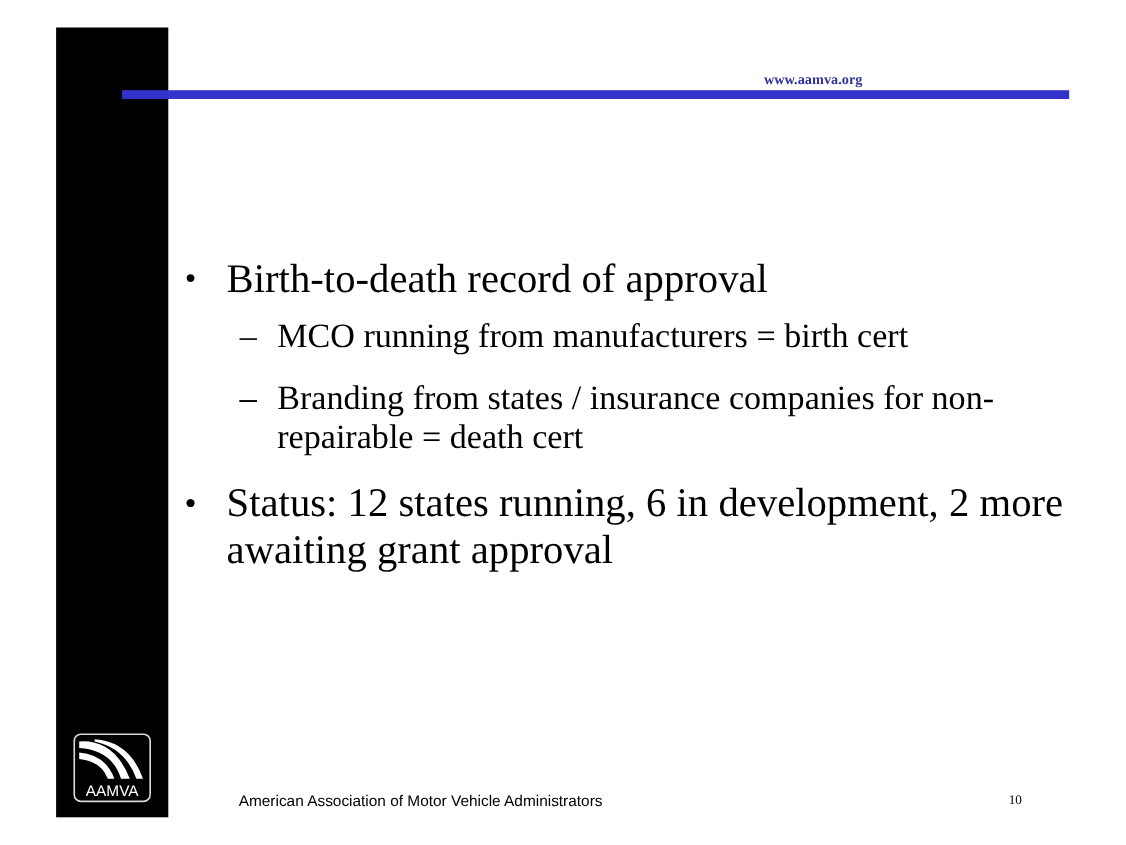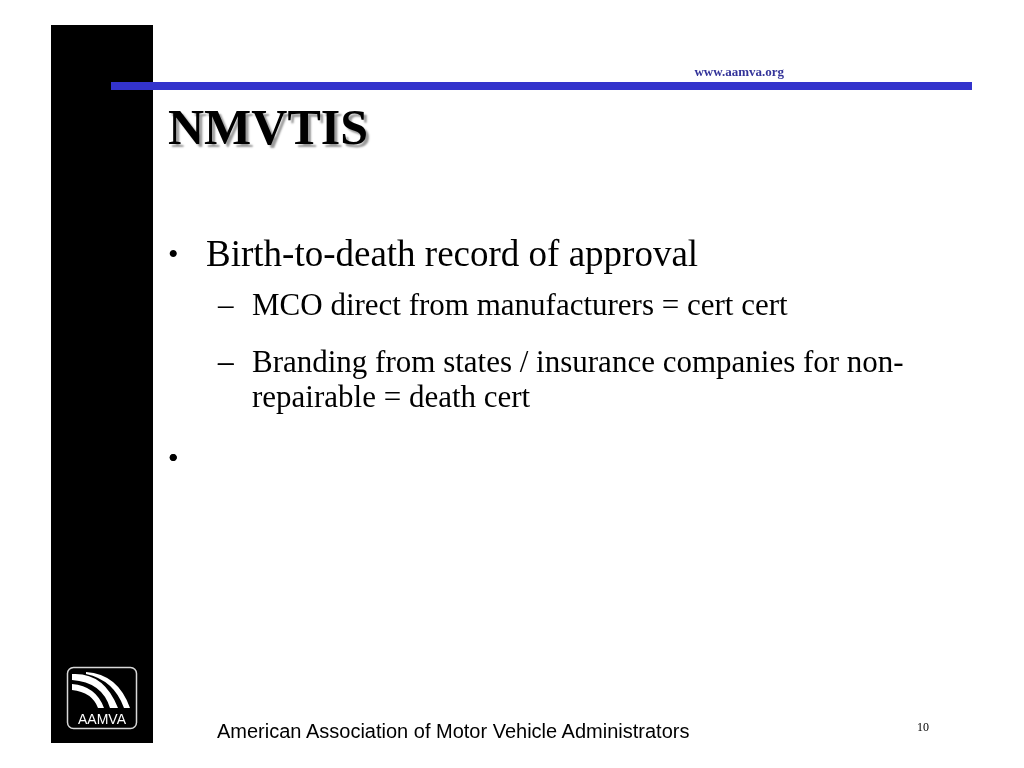--- a/index.html
+++ b/index.html
@@ -88,21 +88,21 @@
   }
   .sub-list {
     margin-top: 12px;
     margin-bottom: 8px;
   }
   .footer-text {
     position: absolute;
     left: 217px;
     top: 720px;
     font-family: "Liberation Sans", "DejaVu Sans", sans-serif;
-    font-size: 20px;
+    font-size: 14px;
     color: #000000;
     text-align: center;
   }
   .page-number {
     position: absolute;
     left: 917px;
     top: 720px;
     font-family: "Liberation Serif", "DejaVu Serif", serif;
     font-size: 12px;
     color: #000000;
@@ -116,45 +116,45 @@
   }
 </style>
 </head>
 <body>
 
 <div class="slide">
   <div class="side-bar"></div>
   <div class="accent-line"></div>
   <div class="site-url">www.aamva.org</div>
 
-  <div class="title">NMVTIS</div>
 
   <div class="content">
     <div class="bullet">
       <span class="marker">•</span>
       <span>Birth-to-death record of approval</span>
     </div>
     <div class="sub-list">
       <div class="sub">
         <span class="marker">–</span>
-        <span>MCO direct from manufacturers = cert cert</span>
+        <span>MCO running from manufacturers = birth cert</span>
       </div>
       <div class="sub">
         <span class="marker">–</span>
       </div>
       <div class="sub">
         <span class="marker">–</span>
         <span>Branding from states / insurance companies for non-repairable = death cert</span>
       </div>
     </div>
     <div class="bullet">
       <span class="marker">•</span>
     </div>
     <div class="bullet">
       <span class="marker">•</span>
+      <span>Status: 12 states running, 6 in development, 2 more awaiting grant approval</span>
     </div>
   </div>
 
   <svg class="logo" viewBox="0 0 72 64">
     <rect x="1.5" y="1.5" width="69" height="61" rx="6" ry="6" fill="none" stroke="#d8d8d8" stroke-width="1.5"></rect>
     <path d="M6 8 Q38 6 52 42 L44 42 Q36 16 6 14 Z" fill="#ffffff"></path>
     <path d="M6 18 Q30 20 38 42 L32 42 Q26 26 6 24 Z" fill="#ffffff"></path>
     <path d="M20 6 Q52 8 64 42 L58 42 Q48 14 20 8 Z" fill="#ffffff"></path>
     <text x="36" y="58" text-anchor="middle" font-family="Liberation Sans, DejaVu Sans, sans-serif" font-size="14" fill="#ffffff">AAMVA</text>
   </svg>

